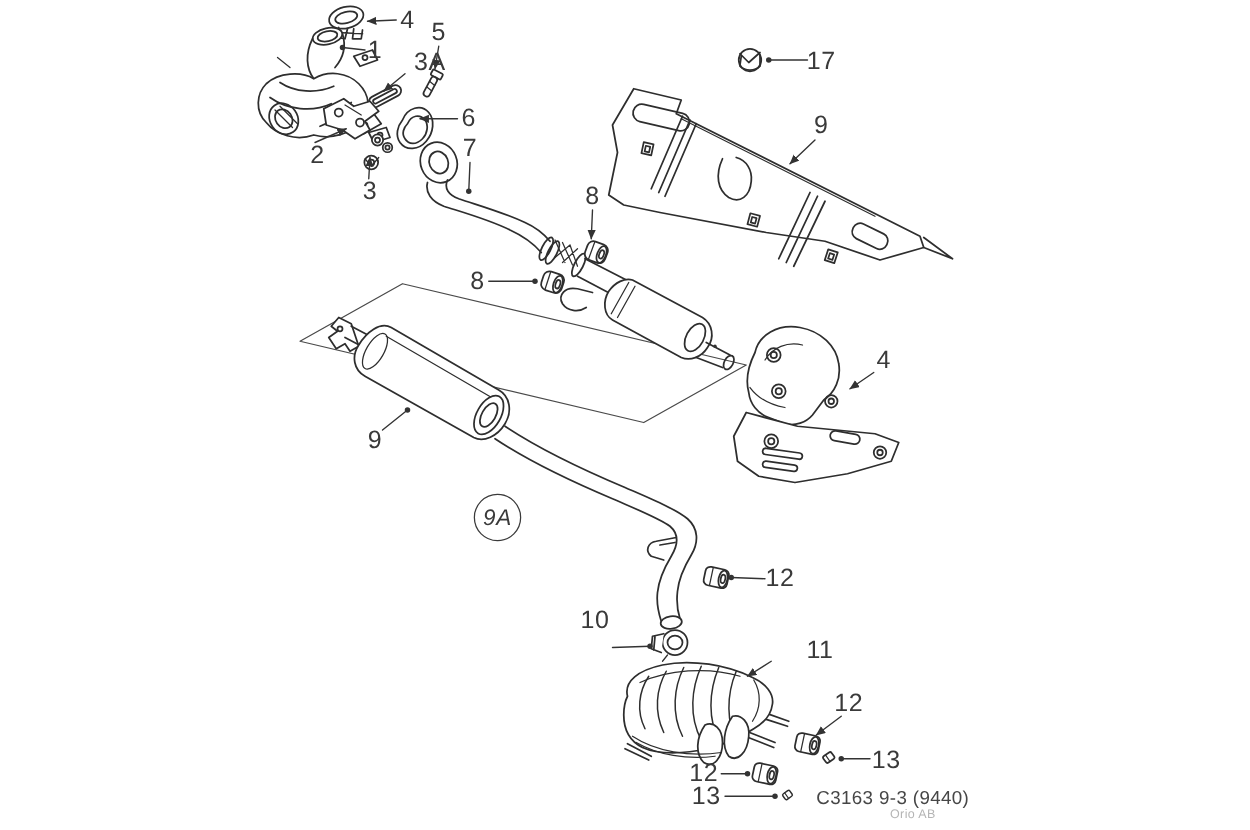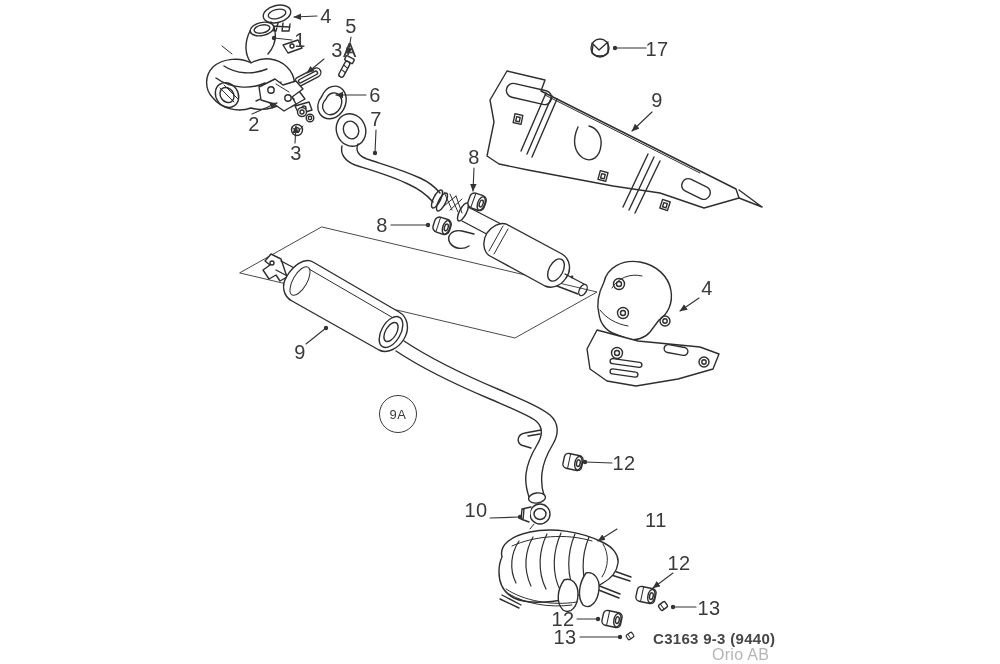--- a/index.html
+++ b/index.html
@@ -2,23 +2,23 @@
 <html><head>
 <meta charset="utf-8">
 <style>
   html,body{margin:0;padding:0;background:#fff;}
   .stage{position:relative;width:1000px;height:664px;background:#fff;overflow:hidden;
          font-family:"Liberation Sans",sans-serif;}
   .stage svg{position:absolute;left:0;top:0;}
   .callout{position:absolute;transform:translate(-50%,-50%);font-size:20px;color:#3a3a3a;
            white-space:nowrap;letter-spacing:.5px;line-height:1;}
   .callout.circled{width:36px;height:36px;border:1.5px solid #3a3a3a;border-radius:50%;
-           display:flex;align-items:center;justify-content:center;font-size:13px;background:#fff;}
-  .footer-code{position:absolute;left:653px;top:630px;font-size:15px;color:#464646;letter-spacing:.3px;font-weight:bold;}
-  .footer-brand{position:absolute;left:712px;top:646px;font-size:16px;color:#b5b5b5;letter-spacing:.3px;}
+           display:flex;align-items:center;justify-content:center;font-size:18px;background:#fff;font-style:italic;}
+  .footer-code{position:absolute;left:653px;top:630px;font-size:15px;color:#464646;letter-spacing:.3px;}
+  .footer-brand{position:absolute;left:712px;top:646px;font-size:10px;color:#b5b5b5;letter-spacing:.3px;}
 </style>
 </head>
 <body>
 
 <div class="stage">
 
 <svg width="1000" height="664" viewBox="0 0 1000 664" fill="none" stroke="#2e2e2e" stroke-width="1.4" stroke-linecap="round" stroke-linejoin="round">
   <defs>
     <marker id="mdot" markerWidth="6" markerHeight="6" refX="3" refY="3">
       <circle cx="3" cy="3" r="2" fill="#333" stroke="none"></circle>
@@ -265,21 +265,21 @@
 <div class="callout" style="left:376px;top:119px">7</div>
 <div class="callout" style="left:296px;top:153px">3</div>
 <div class="callout" style="left:474px;top:157px">8</div>
 <div class="callout" style="left:382px;top:225px">8</div>
 <div class="callout" style="left:657px;top:49px">17</div>
 <div class="callout" style="left:657px;top:100px">9</div>
 <div class="callout" style="left:707px;top:288px">4</div>
 <div class="callout" style="left:300px;top:352px">9</div>
 <div class="callout circled" style="left:398px;top:414px">9A</div>
 <div class="callout" style="left:624px;top:463px">12</div>
-<div class="callout" style="left:476px;top:510px">10</div>
+<div class="callout" style="left:476px;top:496px">10</div>
 <div class="callout" style="left:656px;top:520px">11</div>
 <div class="callout" style="left:679px;top:563px">12</div>
 <div class="callout" style="left:709px;top:608px">13</div>
 <div class="callout" style="left:563px;top:619px">12</div>
 <div class="callout" style="left:565px;top:637px">13</div>
 
 <div class="footer-code">C3163 9-3 (9440)</div>
 <div class="footer-brand">Orio AB</div>
 
 </div>

